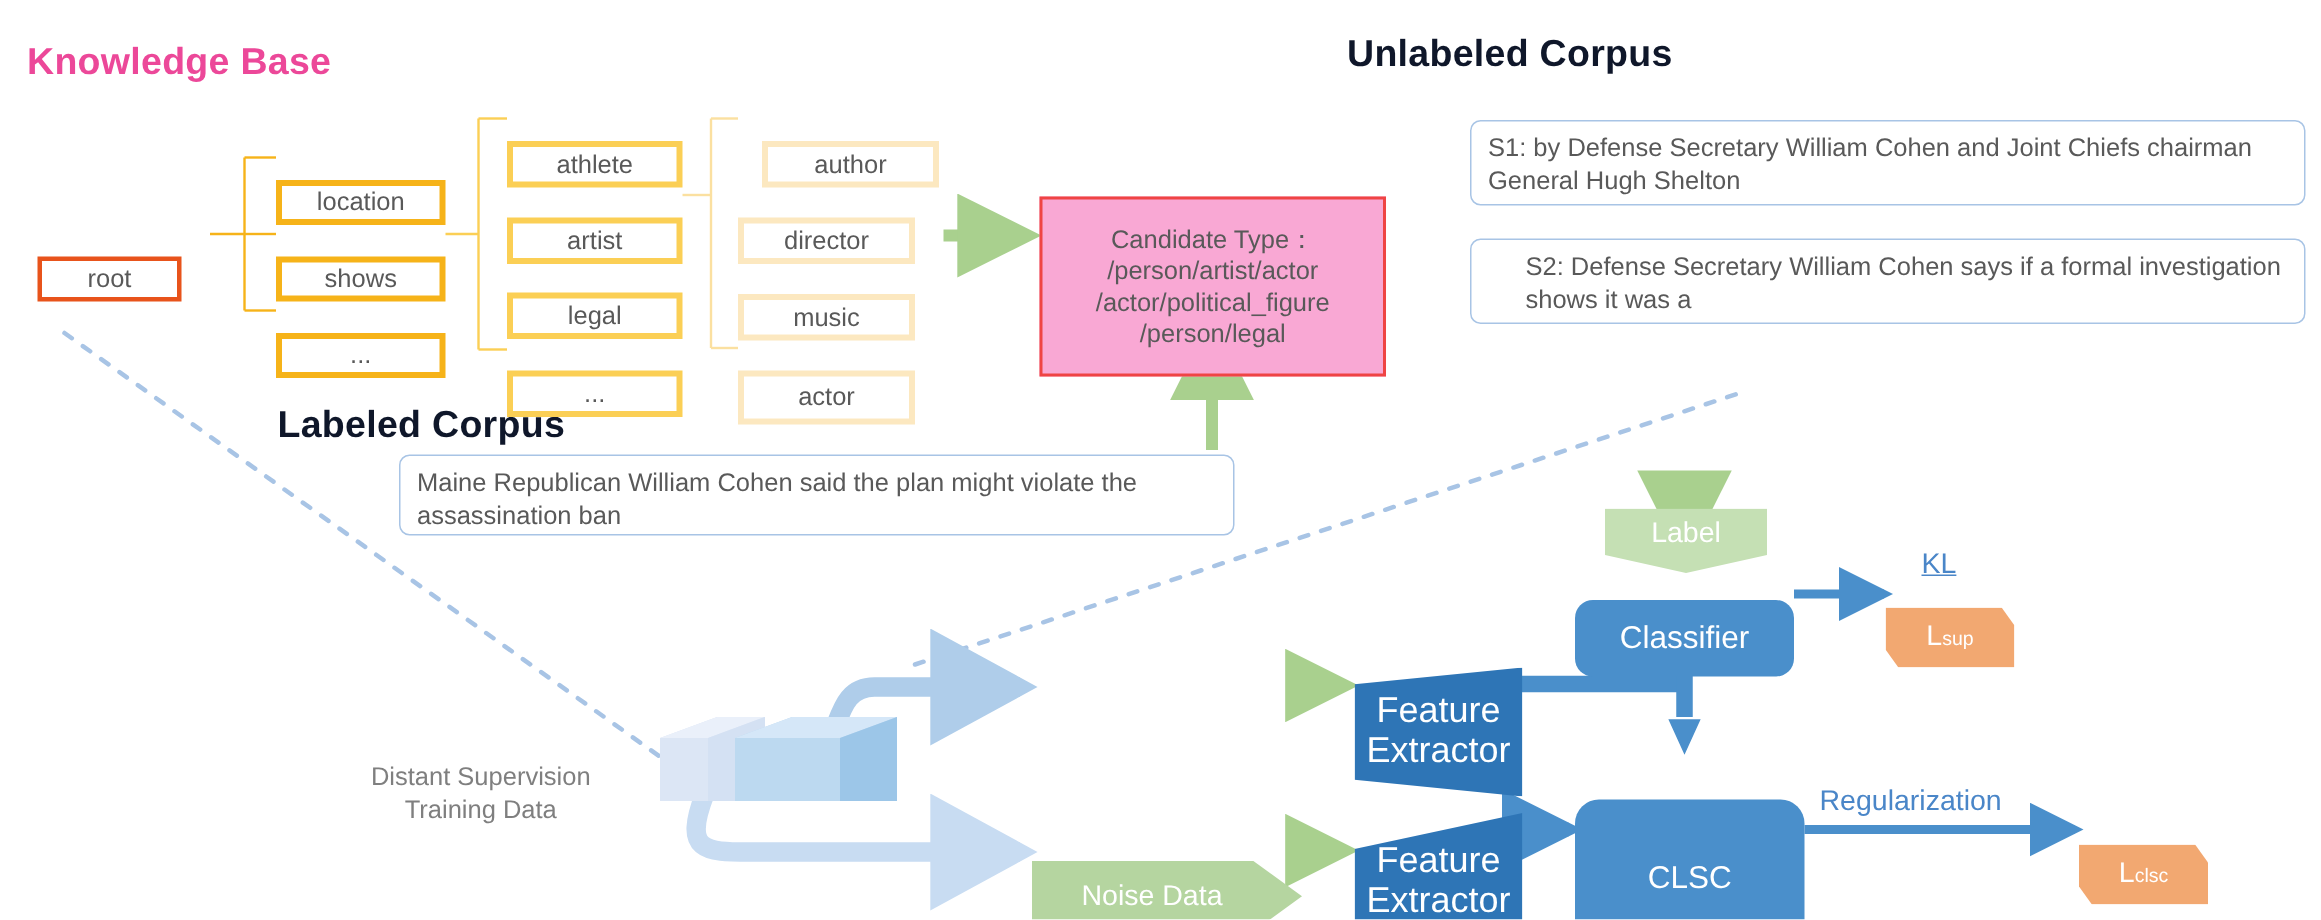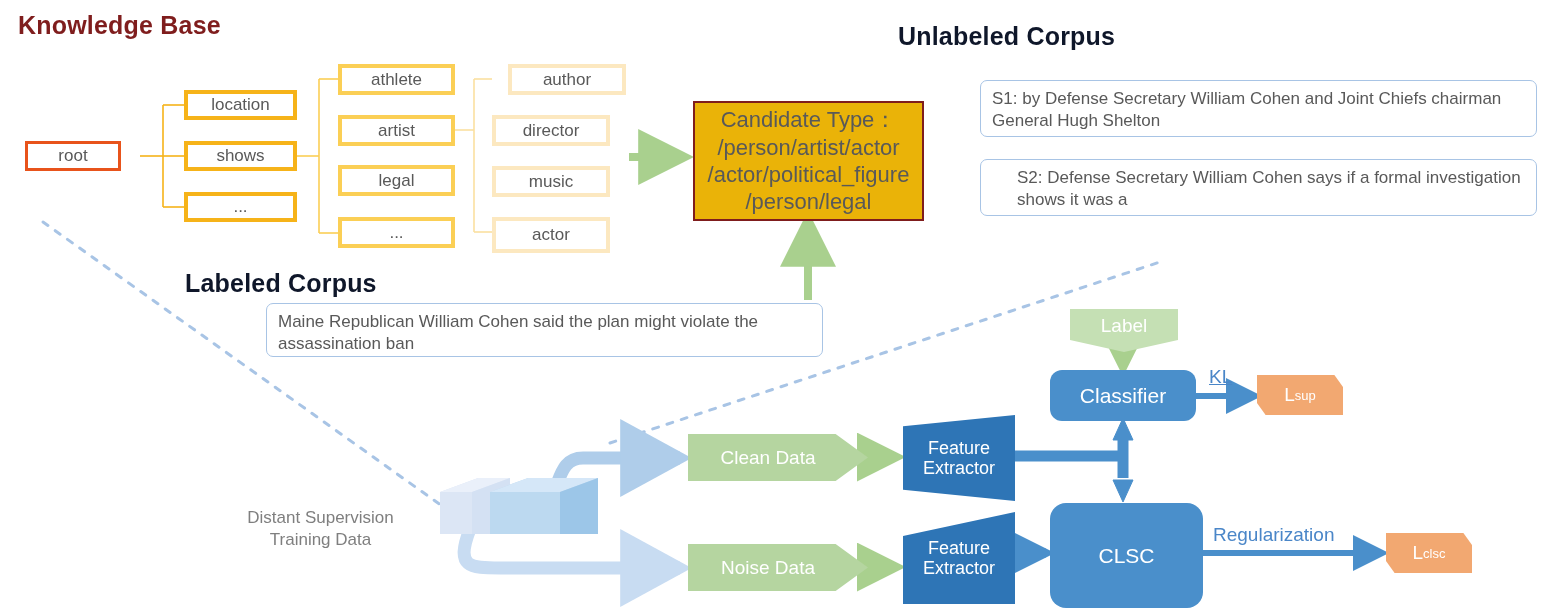--- a/index.html
+++ b/index.html
@@ -1,47 +1,47 @@
 <!DOCTYPE html>
 <html><head>
 <meta charset="utf-8">
 <style>
   html,body{margin:0;padding:0;background:#ffffff;}
   body{font-family:"Liberation Sans","DejaVu Sans",sans-serif;}
   #stage{position:relative;width:1547px;height:613px;background:#fff;overflow:hidden;}
   .abs{position:absolute;box-sizing:border-box;}
-  .ctr{display:flex;align-items:center;justify-content:center;text-align:center;}
+  .ctr{display:flex;align-items:center;justify-content:center;text-align:center;margin-top:30px;}
 
   
   .heading{font-size:25px;font-weight:bold;letter-spacing:.2px;white-space:nowrap;}
-  .h-kb{color:#7f1d1d;}
+  .h-kb{color:#ec4899;margin-top:16px;}
   .h-blue{color:#0f172a;}
 
   
   .kbnode{background:#fff;color:#595959;font-size:17px;}
   .kb-root{border:3px solid #E8531B;}
   .kb-l1{border:4px solid #F6B319;}
   .kb-l2{border:4px solid #FBCF55;}
   .kb-l3{border:4px solid #FCE8C0;}
 
   
-  .cand{border:2px solid #7f1d1d;background:#eab308;color:#595959;font-size:22px;line-height:1.24;}
+  .cand{border:2px solid #ef4444;background:#f9a8d4;color:#595959;font-size:17px;line-height:1.24;}
   .sentbox{border:1.5px solid #A8C4E5;border-radius:7px;background:#fff;color:#595959;
            font-size:17px;line-height:1.3;padding:7px 10px 6px 11px;}
 
   .bluebox{background:#4A8FCB;color:#fff;border-radius:12px;font-size:21px;}
   .clsc-box{background:#4A8FCB;color:#fff;border-radius:16px;font-size:21px;}
   .lossTag{background:#F2A871;color:#fff;font-size:19px;
            clip-path:polygon(0 0,90% 0,100% 30%,100% 100%,10% 100%,0 70%);}
   .lossTag sub{font-size:13px;}
   .lbl-blue{color:#4A86C8;font-size:19px;white-space:nowrap;}
 
   .chev{background:#B5D5A0;color:#fff;font-size:19px;
         clip-path:polygon(0 0,82% 0,100% 50%,82% 100%,0 100%);}
-  .trap{background:#2E75B6;color:#fff;font-size:18px;line-height:1.12;}
+  .trap{background:#2E75B6;color:#fff;font-size:24px;line-height:1.12;}
   .trap.t1{clip-path:polygon(0 13%,100% 0,100% 100%,0 87%);}
   .trap.t2{clip-path:polygon(0 26%,100% 0,100% 100%,0 100%);}
   .labelpent{background:#C5E0B4;color:#fff;font-size:19px;
              clip-path:polygon(0 0,100% 0,100% 72%,50% 100%,0 72%);text-align:center;}
   .dstext{color:#7F7F7F;font-size:17px;line-height:1.3;text-align:center;}
 
   svg.layer{position:absolute;left:0;top:0;width:1547px;height:613px;pointer-events:none;}
 </style>
 </head>
 <body>
@@ -177,36 +177,35 @@
     <polygon points="42,20 80,6 80,62 42,62" fill="#D4E1F3"></polygon>
 
     <polygon points="60,20 98,6 168,6 168,62 60,62" fill="#BCD9F0"></polygon>
     <polygon points="60,20 98,6 168,6 130,20" fill="#D5E7F8"></polygon>
     <polygon points="130,20 168,6 168,62 130,62" fill="#9CC6E8"></polygon>
     <polygon points="60,20 130,20 130,62 60,62" fill="#BCD9F0"></polygon>
   </svg>
   <div class="abs dstext" style="left:218px;top:507px;width:205px;white-space:pre-line;">Distant Supervision
 Training Data</div>
 
-  <div class="abs ctr chev" style="left:688px;top:434px;width:180px;height:47px;padding-right:20px;">Clean Data</div>
   <div class="abs ctr chev" style="left:688px;top:544px;width:180px;height:47px;padding-right:20px;">Noise Data</div>
 
   <div class="abs ctr trap t1" style="left:903px;top:415px;width:112px;height:86px;">
     <span>Feature Extractor</span>
   </div>
   <div class="abs ctr trap t2" style="left:903px;top:512px;width:112px;height:92px;">
     <span>Feature Extractor</span>
   </div>
 
   <div class="abs ctr labelpent" style="left:1070px;top:309px;width:108px;height:43px;padding-bottom:9px;">Label</div>
 
   <div class="abs ctr bluebox" style="left:1050px;top:370px;width:146px;height:51px;">Classifier</div>
   <div class="abs ctr clsc-box" style="left:1050px;top:503px;width:153px;height:105px;">CLSC</div>
 
-  <div class="abs lbl-blue" style="left:1209px;top:366px;text-decoration:underline;">KL</div>
+  <div class="abs lbl-blue" style="left:1281px;top:366px;text-decoration:underline;">KL</div>
   <div class="abs lbl-blue" style="left:1213px;top:524px;">Regularization</div>
 
   <div class="abs ctr lossTag" style="left:1257px;top:375px;width:86px;height:40px;">
     <span>L</span>
       <sub>sup</sub>
   </div>
   <div class="abs ctr lossTag" style="left:1386px;top:533px;width:86px;height:40px;">
     <span>L</span>
       <sub>clsc</sub>
   </div>

